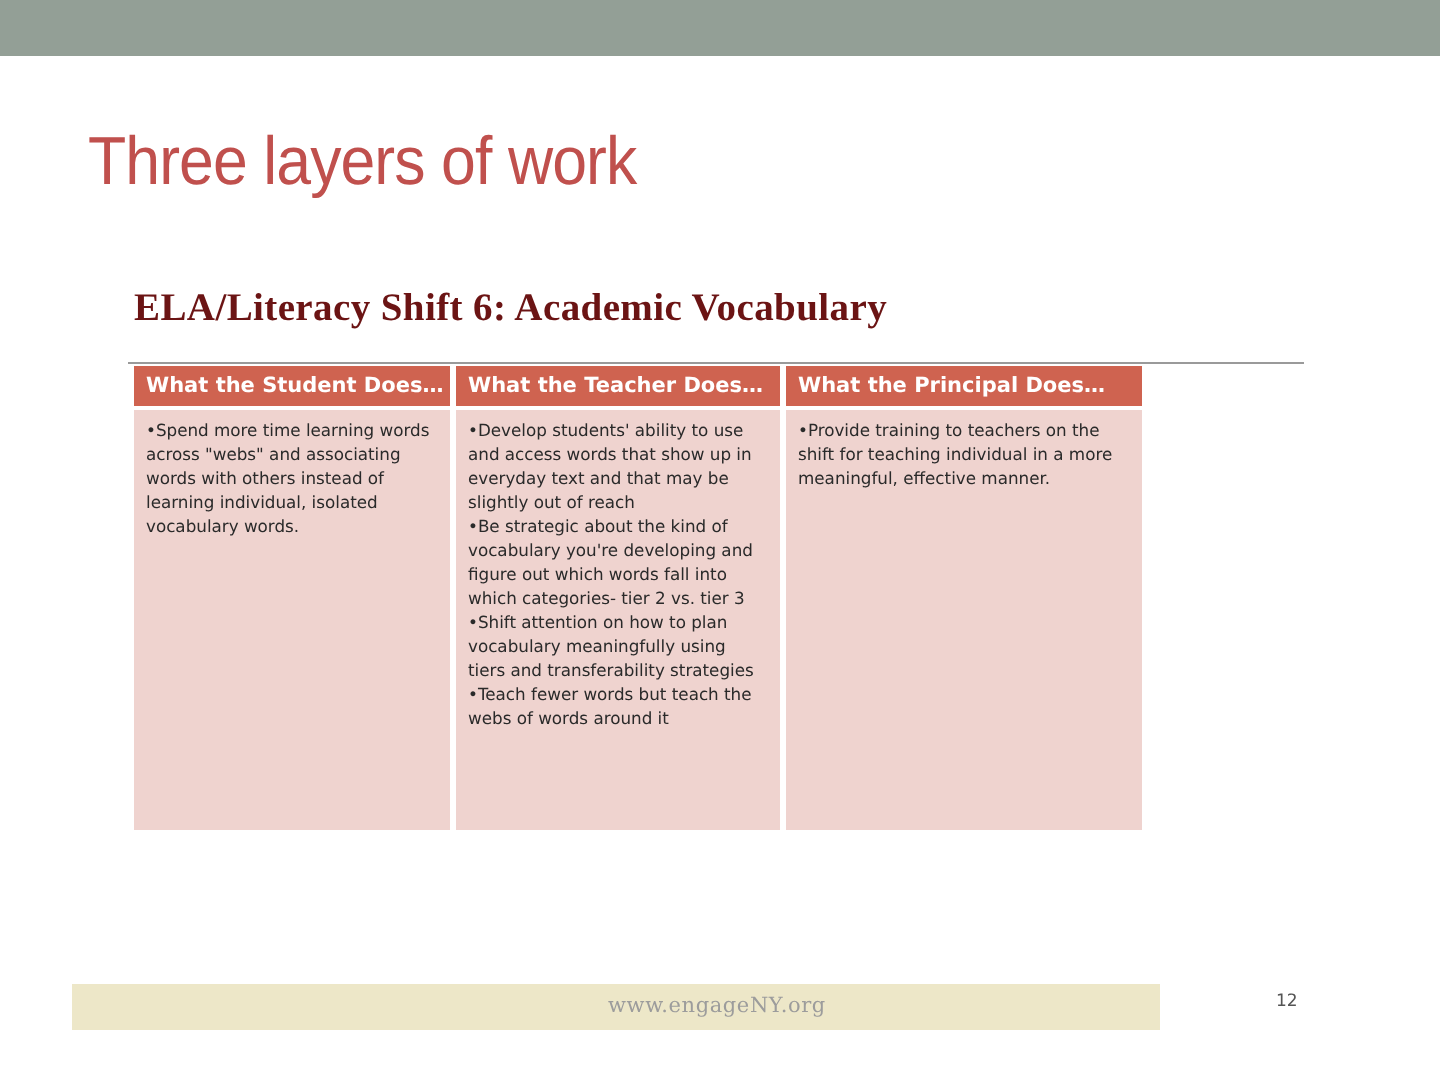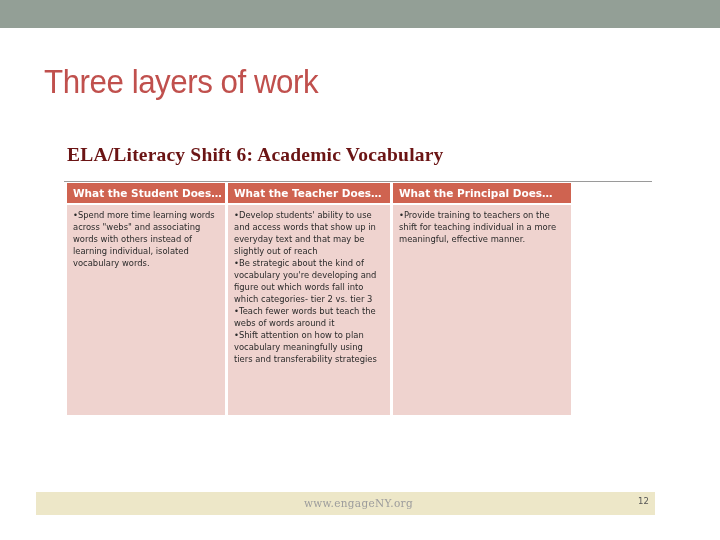--- a/index.html
+++ b/index.html
@@ -46,21 +46,21 @@
     font-size: 10.5px; line-height: 20px; padding-left: 6px;
     white-space: nowrap; overflow: hidden;
   }
   .td {
     flex: 1; background: #efd3cf; color: #2a2a2a;
     font-family: "DejaVu Sans", sans-serif; font-size: 8.4px;
     line-height: 12px; padding: 4px 6px 0 6px;
   }
   .bullet { margin: 0; }
   .footer {
-    position: absolute; left: 36px; top: 492px; width: 619px; height: 23px;
+    position: absolute; left: 36px; top: 492px; width: 544px; height: 23px;
     background: #ede7c8;
   }
   .footer-url {
     position: absolute; left: 268px; top: 5px;
     font-family: "DejaVu Serif", serif; font-size: 10.5px; color: #9c9c9c;
     letter-spacing: 0.3px;
   }
   .footer-page {
     position: absolute; left: 602px; top: 4px;
     font-family: "DejaVu Sans", sans-serif; font-size: 8.5px; color: #555;
@@ -82,22 +82,22 @@
       <div class="th">What the Student Does…</div>
       <div class="td">
         <p class="bullet">•Spend more time learning  words across "webs" and associating words with others instead of learning  individual, isolated vocabulary  words.</p>
       </div>
     </div>
     <div class="col col-2">
       <div class="th">What the Teacher Does…</div>
       <div class="td">
         <p class="bullet">•Develop students' ability to use and access words that show up in everyday text and that may be slightly out of reach</p>
         <p class="bullet">•Be strategic about the kind of vocabulary you're developing and figure out which words fall into which categories-  tier 2 vs. tier 3</p>
+        <p class="bullet">•Shift attention  on how to plan vocabulary  meaningfully  using tiers and transferability  strategies</p>
         <p class="bullet">•Teach fewer words but teach the webs  of words around it</p>
-        <p class="bullet">•Shift attention  on how to plan vocabulary  meaningfully  using tiers and transferability  strategies</p>
       </div>
     </div>
     <div class="col col-3">
       <div class="th">What the Principal Does…</div>
       <div class="td">
         <p class="bullet">•Provide training to teachers  on the shift for teaching individual  in a more meaningful,  effective manner.</p>
       </div>
     </div>
   </div>
 </div>

